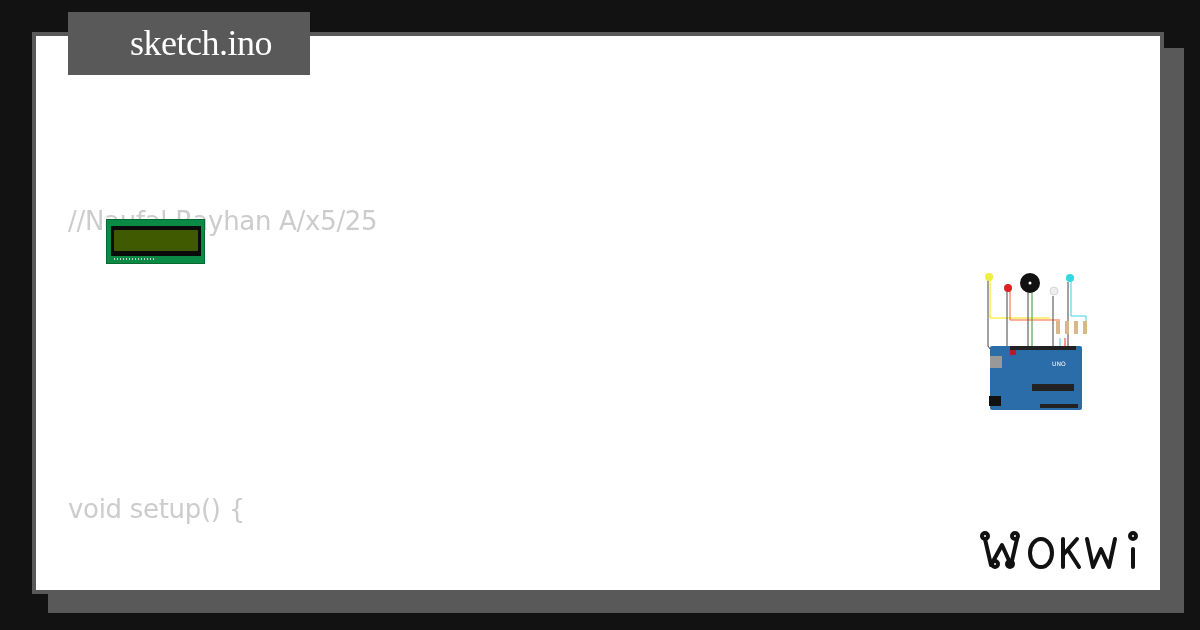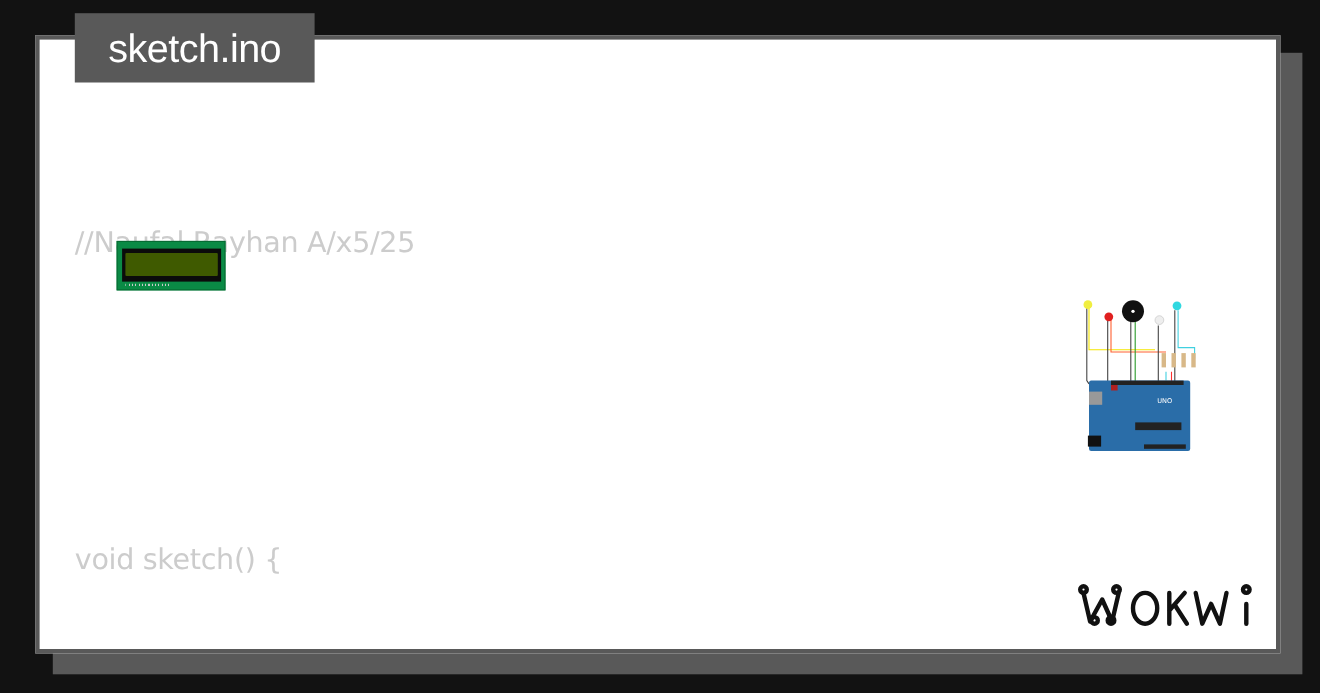--- a/index.html
+++ b/index.html
@@ -23,21 +23,21 @@
       color: #cccccc; white-space: pre; letter-spacing: -0.3px;
     }
     .code-line { display: block; height: 48px; }
     .clip {
       position: absolute; left: 0; top: 0; width: 1200px; height: 630px; overflow: hidden;
       pointer-events: none;
     }
     .tab {
       position: absolute; left: 68px; top: 12px; height: 63px; width: 218px;
       background: #595959; color: #ffffff; font-size: 36px; line-height: 63px;
-      text-align: center; font-family: Liberation Sans, sans-serif; letter-spacing: -0.5px;
+      text-align: center; font-family: Liberation Serif, serif; letter-spacing: -0.5px; padding-left: 24px;
     }
     .lcd {
       position: absolute; left: 106px; top: 219px; width: 99px; height: 45px;
       background: #0a8a45; border: 1px solid #066b33; box-sizing: border-box;
     }
     .lcd .bezel {
       position: absolute; left: 4px; top: 6px; width: 90px; height: 30px; background: #0b0b0b;
     }
     .lcd .screen {
       position: absolute; left: 3px; top: 4px; width: 84px; height: 21px; background: #3f5a00;
@@ -53,21 +53,21 @@
 </head>
 <body>
 
 <div class="shadow"></div>
 <div class="card"></div>
 
 <div class="clip">
   <div class="code">
     <span class="code-line">//Naufal Rayhan A/x5/25</span>
     <span class="code-line"></span>
-    <span class="code-line">void sketch() {</span>
+    <span class="code-line">void setup() {</span>
     <span class="code-line">  // put your setup code here, to run once:</span>
     
     
     
     
     
     
     
   </div>
 </div>

